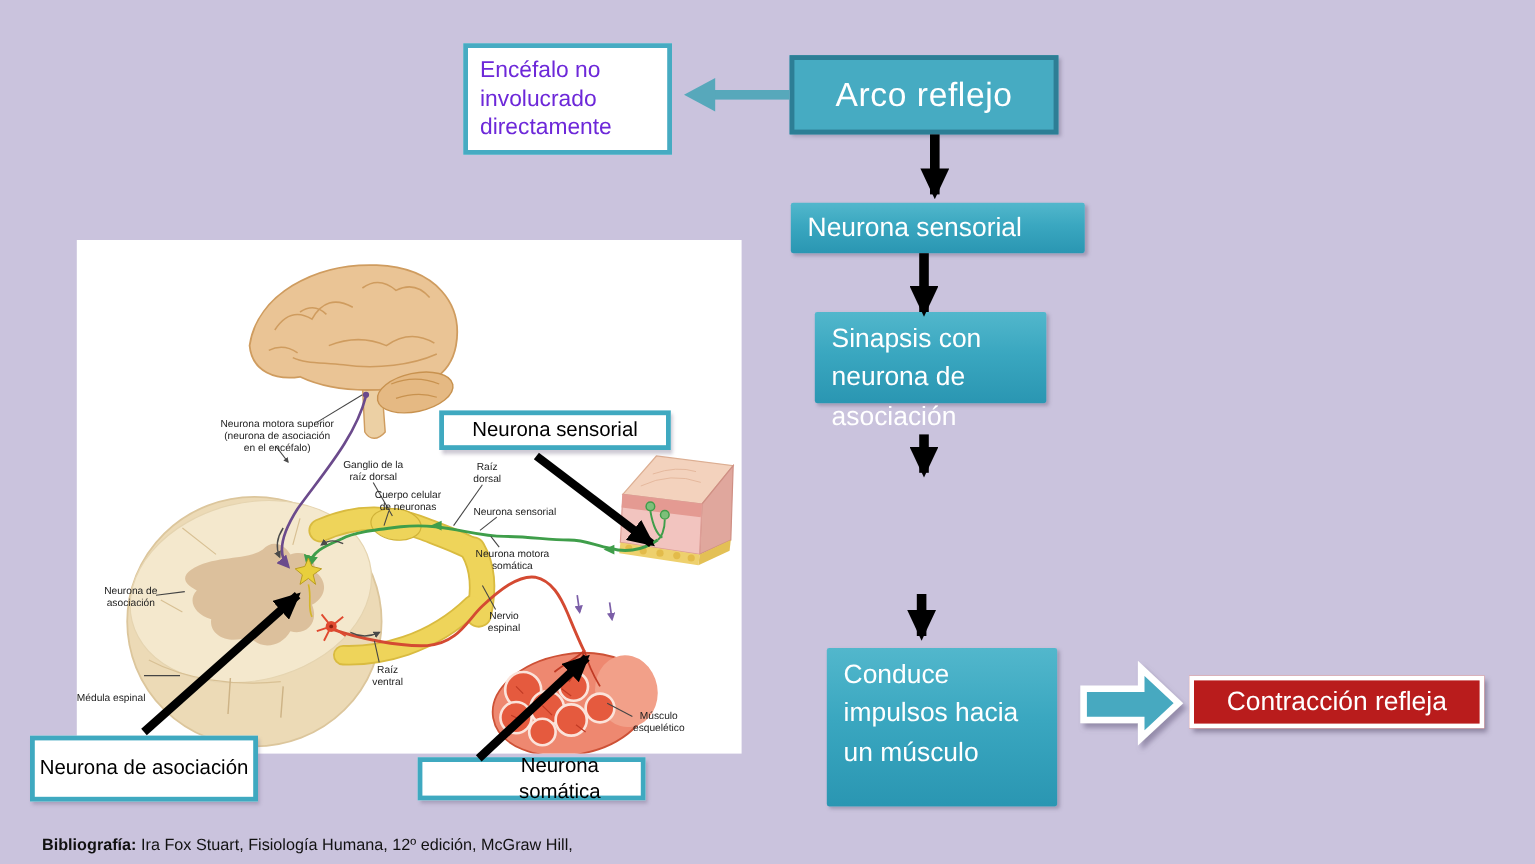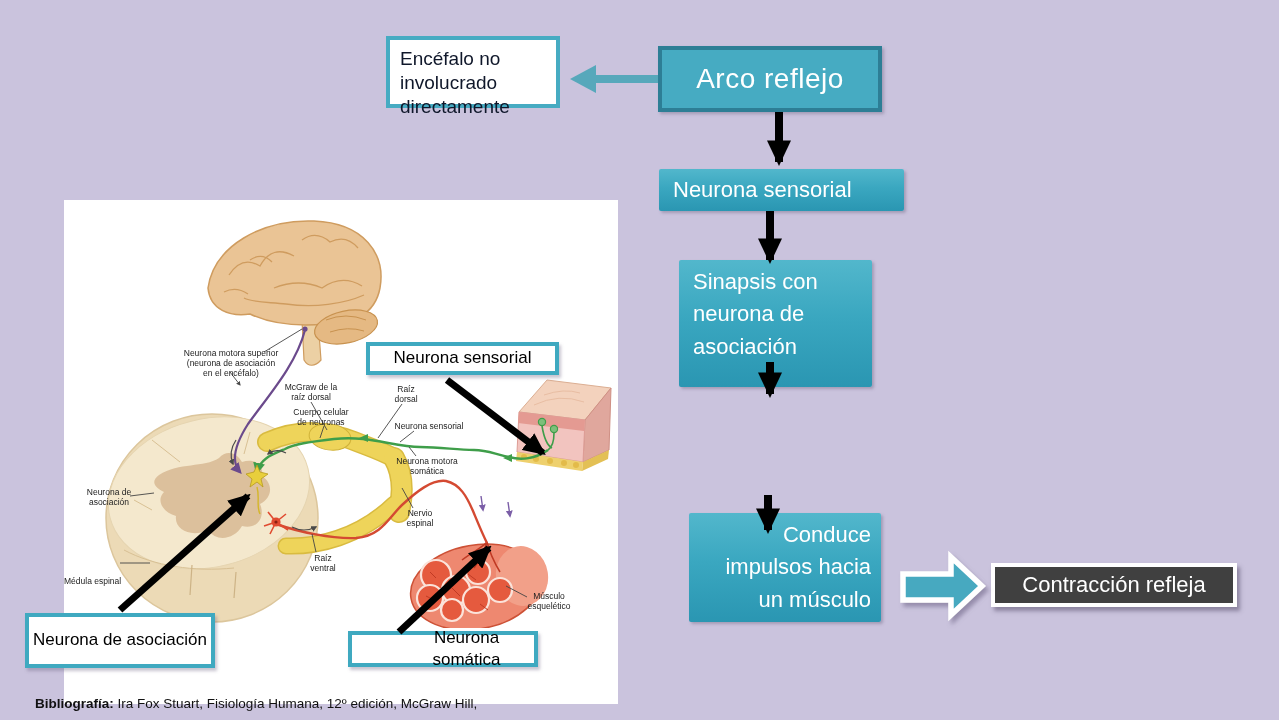--- a/index.html
+++ b/index.html
@@ -11,41 +11,41 @@
   .abs{position:absolute;}
   
   .title-box{
     left:658px; top:46px; width:224px; height:66px;
     background:#46abc2; border:4px solid #2d7e95; box-sizing:border-box;
     display:flex; align-items:center; justify-content:center;
     color:#fff; font-size:28px; letter-spacing:0.5px;
     box-shadow:2px 2px 3px rgba(90,80,110,0.35);
   }
   .note-box{
-    left:386px; top:36px; width:174px; height:72px;
+    left:386px; top:36px; width:174px; height:93px;
     background:#fff; border:4px solid #46abc2; box-sizing:border-box;
-    padding:7px 10px; color:#0f172a; font-size:19px; line-height:1.26;
+    padding:7px 10px; color:#6d28d9; font-size:19px; line-height:1.26;
   }
   .flow-box{
     background:linear-gradient(180deg,#52b7cc 0%, #3aa7c0 45%, #2a96b2 100%);
     color:#fff; box-sizing:border-box; border-radius:2px;
     box-shadow:2px 2px 3px rgba(90,80,110,0.35);
     font-size:22px; padding:6px 10px 0 14px; line-height:1.47;
   }
   .flow-box.single{display:flex; align-items:center; padding-top:0;}
   .result-box{
     left:991px; top:563px; width:246px; height:44px;
-    background:#404040; border:4px solid #fff; box-sizing:border-box;
+    background:#b91c1c; border:4px solid #fff; box-sizing:border-box;
     display:flex; align-items:center; justify-content:center;
     color:#fff; font-size:22px;
     box-shadow:3px 4px 4px rgba(80,70,100,0.5);
   }
   
   .figure{
-    left:64px; top:200px; width:554px; height:504px; background:#fff;
+    left:64px; top:200px; width:554px; height:428px; background:#fff;
   }
   .anat-label{
     position:absolute; font-size:8.5px; line-height:1.18; color:#222;
     white-space:pre-line; text-align:center;
   }
   .anat-label.left{text-align:left;}
   .callout{
     background:#fff; border:4px solid #3fa9c0; box-sizing:border-box;
     display:flex; align-items:center; justify-content:center; text-align:center;
     color:#000; font-size:17px; line-height:1.3;
@@ -188,25 +188,25 @@
         <path d="M66,296 L90,293"></path>
         <path d="M56,363 L86,363"></path>
         <path d="M463,397 L442,386"></path>
       </g>
     </svg>
 
     
     <div class="anat-label" style="left:102px; top:148px; width:130px;">Neurona motora superior
 (neurona de asociación
 en el encéfalo)</div>
-    <div class="anat-label" style="left:212px; top:182px; width:70px;">McGraw de la
+    <div class="anat-label" style="left:212px; top:182px; width:70px;">Ganglio de la
 raíz dorsal</div>
     <div class="anat-label" style="left:314px; top:184px; width:56px;">Raíz
 dorsal</div>
-    <div class="anat-label" style="left:222px; top:207px; width:70px;">Cuerpo celular
+    <div class="anat-label" style="left:241px; top:207px; width:70px;">Cuerpo celular
 de neuronas</div>
     <div class="anat-label" style="left:325px; top:221px; width:80px;">Neurona sensorial</div>
     <div class="anat-label" style="left:323px; top:256px; width:80px;text-align:center;">Neurona motora
 somática</div>
     <div class="anat-label" style="left:326px; top:308px; width:60px;">Nervio
 espinal</div>
     <div class="anat-label" style="left:229px; top:353px; width:60px;">Raíz
 ventral</div>
     <div class="anat-label" style="left:14px; top:287px; width:62px;">Neurona de
 asociación</div>
@@ -228,24 +228,24 @@
   <div class="abs note-box z20">
     <span>Encéfalo no involucrado directamente</span>
   </div>
   <div class="abs title-box z20">
     <span>Arco reflejo</span>
   </div>
 
   <div class="abs flow-box single z20" style="left:659px; top:169px; width:245px; height:42px;">
     <span>Neurona sensorial</span>
   </div>
-  <div class="abs flow-box z20" style="left:679px; top:260px; width:193px; height:127px;">
+  <div class="abs flow-box z20" style="left:679px; top:260px; width:193px; height:76px;">
     <span>Sinapsis con neurona de asociación</span>
   </div>
-  <div class="abs flow-box z20" style="left:689px; top:513px; width:192px; height:109px;text-align:right;">
+  <div class="abs flow-box z20" style="left:689px; top:540px; width:192px; height:132px;">
     <span>Conduce impulsos hacia un músculo</span>
   </div>
 
   <div class="abs result-box z20">
     <span>Contracción refleja</span>
   </div>
 
   <div class="abs biblio z20">
     <b>Bibliografía:</b><span> Ira Fox Stuart, Fisiología Humana, 12º edición, McGraw Hill,</span>
   </div>

